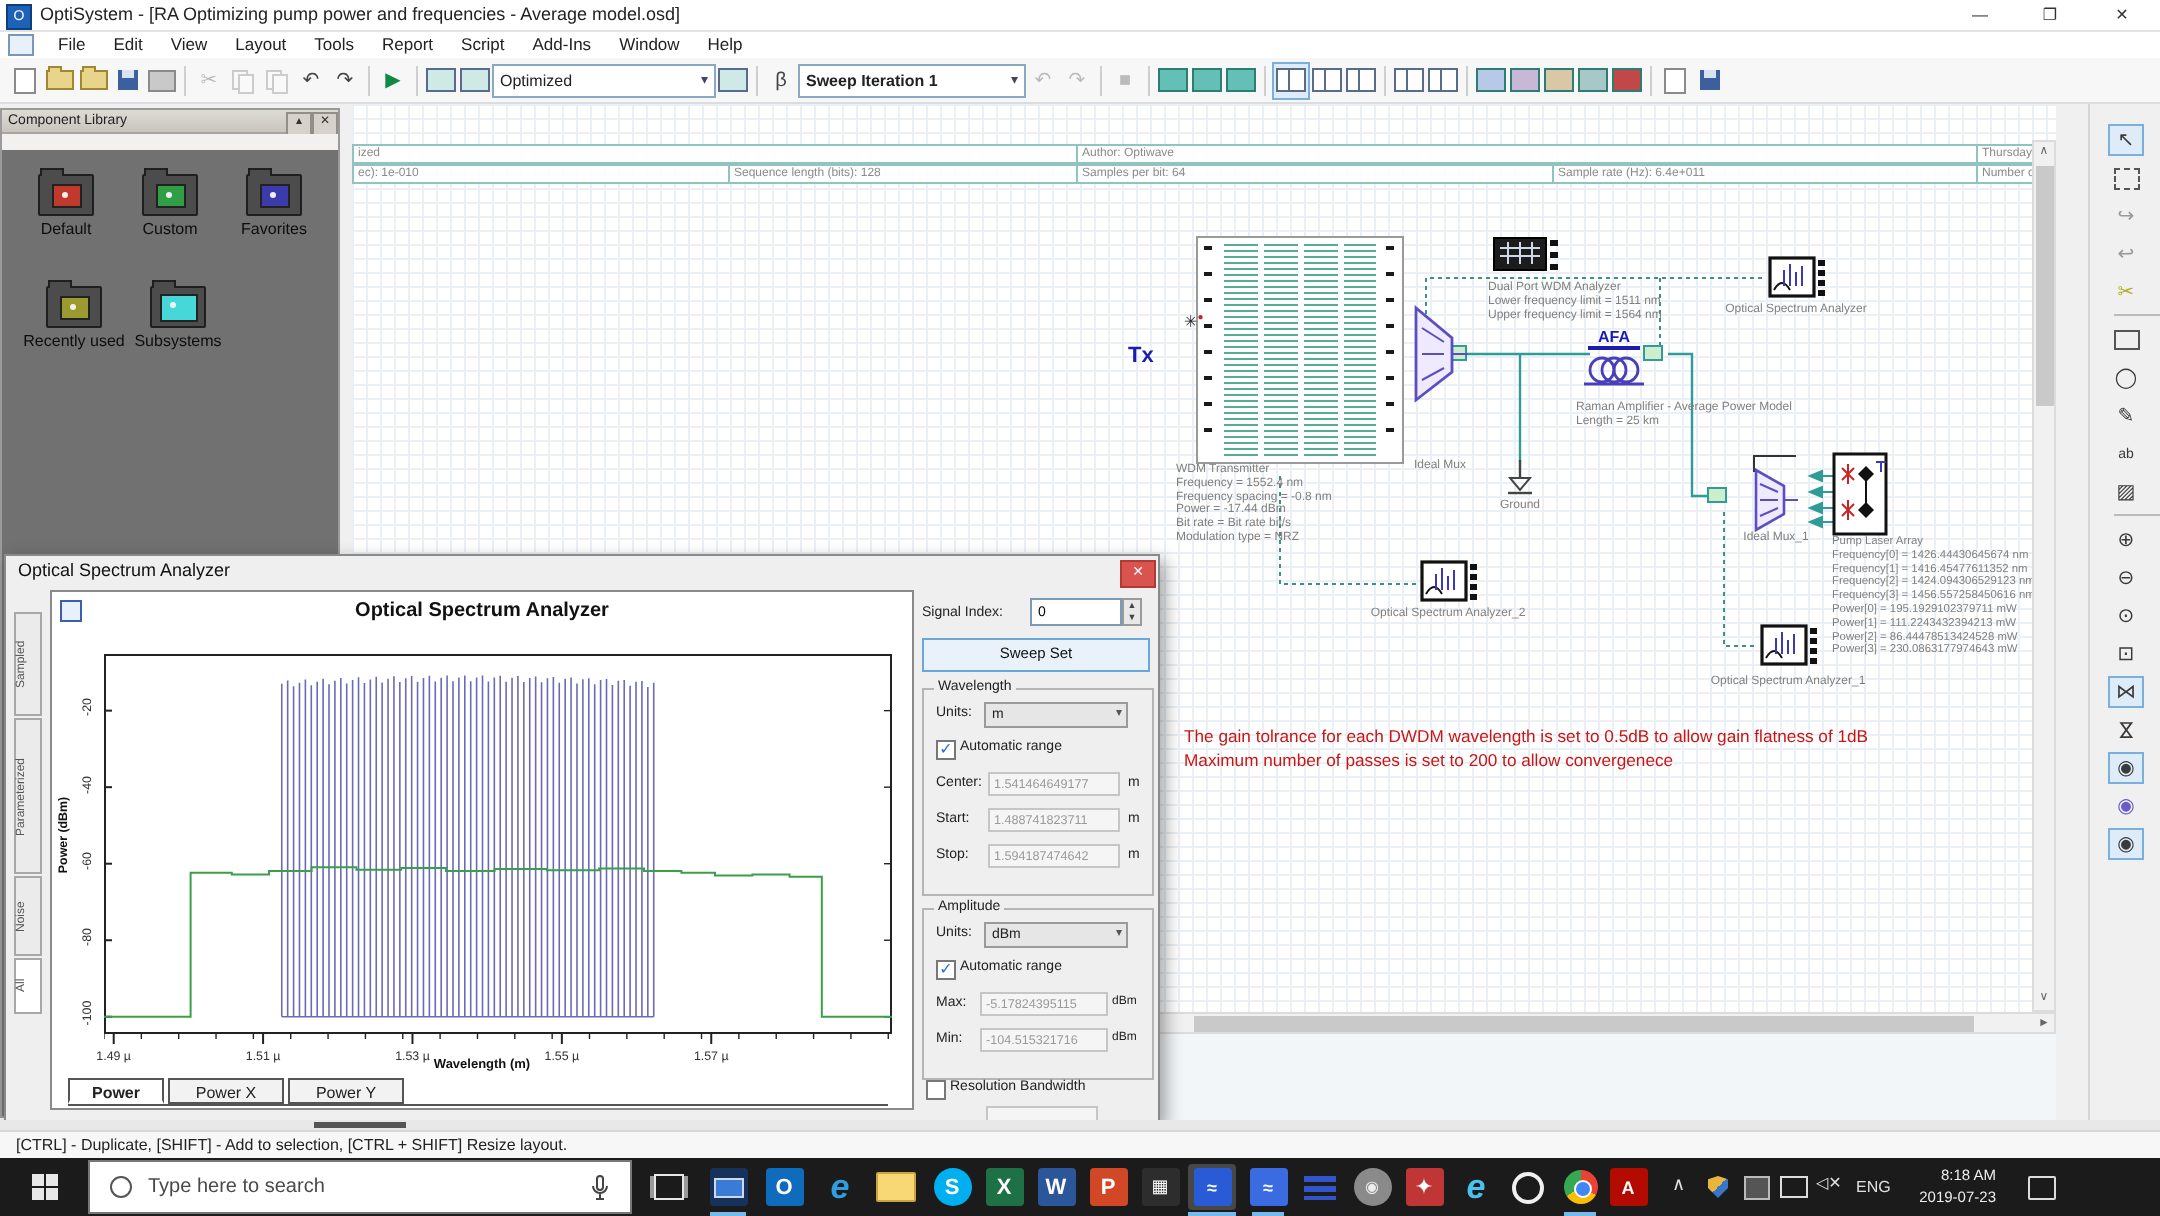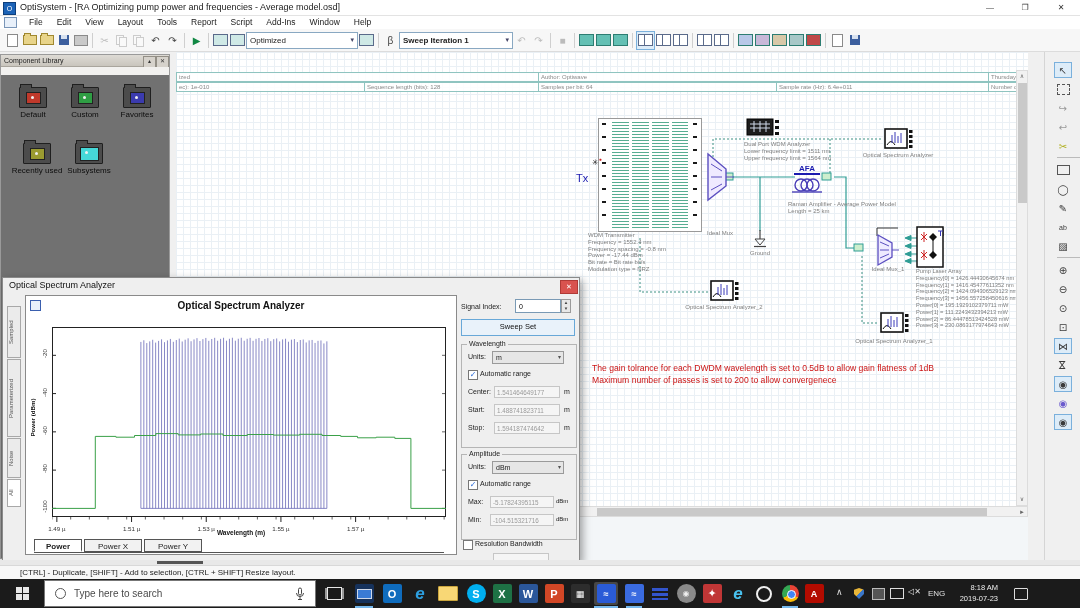--- a/index.html
+++ b/index.html
@@ -91,21 +91,21 @@
   .grp .gt{position:absolute;left:5px;top:-5px;background:#efefef;font-size:7px;color:#222;padding:0 2px;}
   .fld{position:absolute;background:#f5f5f5;border:1px solid #c6c6c6;font-size:6.3px;color:#9a9a9a;line-height:11px;padding-left:2px;overflow:hidden;white-space:nowrap;box-sizing:border-box;}
   .lab7{position:absolute;font-size:7px;color:#222;}
   .sel2{position:absolute;background:#e6e6e6;border:1px solid #9a9a9a;font-size:7px;color:#222;line-height:11px;padding:0 3px;box-sizing:border-box;}
   .sel2:after{content:"▾";position:absolute;right:2px;top:0;font-size:6px;color:#555;}
   .cb{position:absolute;width:8px;height:8px;background:#fff;border:1px solid #777;font-size:8px;line-height:8px;color:#2a6ad8;text-align:center;}
   #autoset{left:458px;top:41px;width:112px;height:15px;background:#e9f2fa;border:1px solid #68a8d8;font-size:7.5px;color:#111;text-align:center;line-height:14px;}
   
   #bstrip{left:0;top:560px;width:1080px;height:5px;background:#e8e8e8;z-index:11;}
   #bstrip .th{position:absolute;left:157px;top:1px;width:46px;height:3px;background:#555;}
-  #statusbar{left:0;top:565px;width:1080px;height:14px;background:#f7f7f7;border-top:1px solid #d8d8d8;font-size:8px;color:#222;line-height:14px;padding-left:20px;box-sizing:border-box;z-index:12;}
+  #statusbar{left:0;top:565px;width:1080px;height:14px;background:#f7f7f7;border-top:1px solid #d8d8d8;font-size:8px;color:#222;line-height:14px;padding-left:8px;box-sizing:border-box;z-index:12;}
   #taskbar{left:0;top:579px;width:1080px;height:29px;background:#1b1b1b;z-index:20;}
   #start{left:0;top:0;width:44px;height:29px;display:flex;align-items:center;justify-content:center;}
   .wingrid{width:13px;height:13px;display:grid;grid-template-columns:6px 6px;grid-template-rows:6px 6px;gap:1px;}
   .wingrid i{background:#e8e8e8;}
   #search{left:44px;top:1px;width:272px;height:27px;background:#fff;border:1px solid #777;display:flex;align-items:center;box-sizing:border-box;}
   #search .circ{width:9px;height:9px;border:1.5px solid #555;border-radius:50%;margin:0 8px 0 10px;flex:none;}
   #search .ph{font-size:10px;color:#4a4a4a;flex:1;}
   #taskview{left:322px;top:4px;width:24px;height:21px;display:flex;align-items:center;justify-content:center;}
   #taskview .tv{width:13px;height:11px;border:1px solid #e8e8e8;box-shadow:-3px 0 0 -1px #9a9a9a,3px 0 0 -1px #9a9a9a;}
   .app{position:absolute;top:3px;width:24px;height:23px;display:flex;align-items:center;justify-content:center;border-radius:2px;font-weight:bold;color:#fff;}
@@ -291,21 +291,21 @@
 
     <div id="txblock" class="abs">
       <div class="ticks" style="left:3px;"></div>
       <div class="lines"></div>
       <div class="gut" style="left:30px;"></div>
       <div class="gut" style="left:50px;"></div>
       <div class="gut" style="left:70px;"></div>
       <div class="ticks" style="left:94px;"></div>
     </div>
     <div class="abs" style="left:416px;top:104px;font-size:8px;color:#222;">✳<span style="color:#c22;font-size:5px;vertical-align:super;">●</span></div>
-    <div class="abs" style="left:400px;top:120px;font-size:11px;font-weight:normal;color:#1b1bb0;">Tx</div>
+    <div class="abs" style="left:388px;top:120px;font-size:11px;font-weight:bold;color:#1b1bb0;">Tx</div>
     <div class="slabel" style="left:412px;top:180px;">
       <div>WDM Transmitter</div>
       <div>Frequency = 1552.4  nm</div>
       <div>Frequency spacing = -0.8  nm</div>
       <div>Power = -17.44  dBm</div>
       <div>Bit rate = Bit rate  bit/s</div>
       <div>Modulation type = NRZ</div>
     </div>
 
     <svg class="abs" style="left:526px;top:98px;" width="40" height="56">

